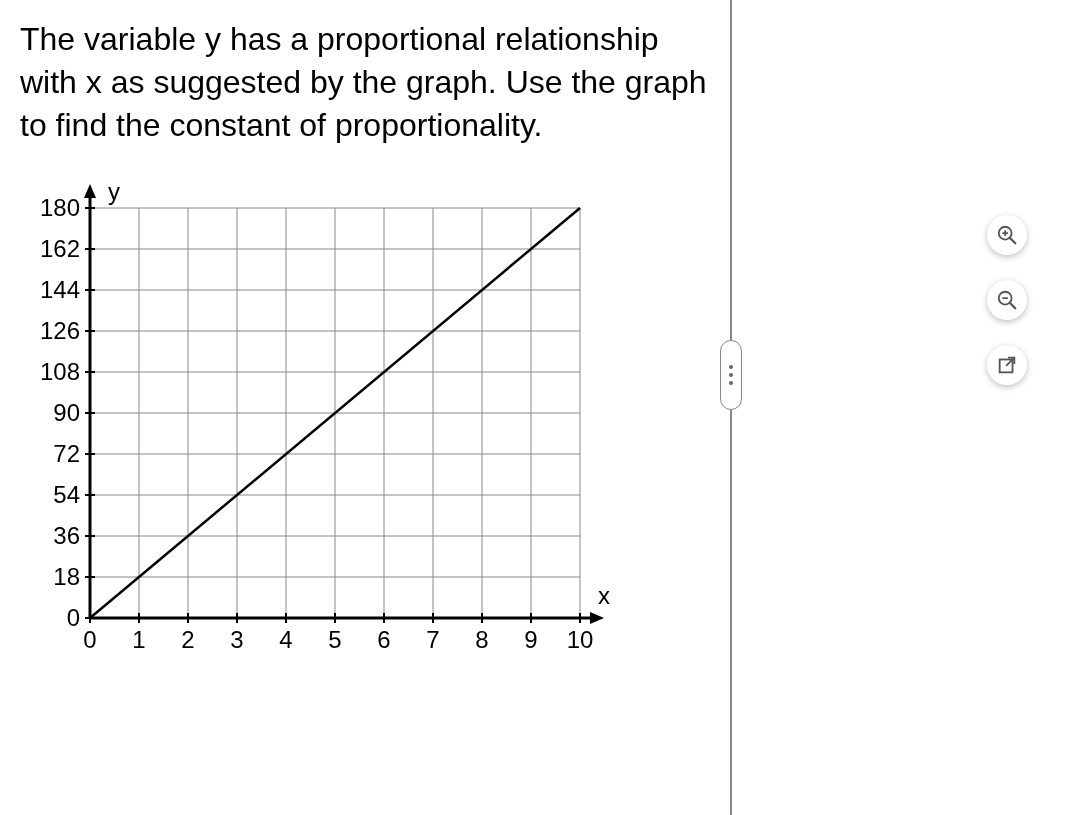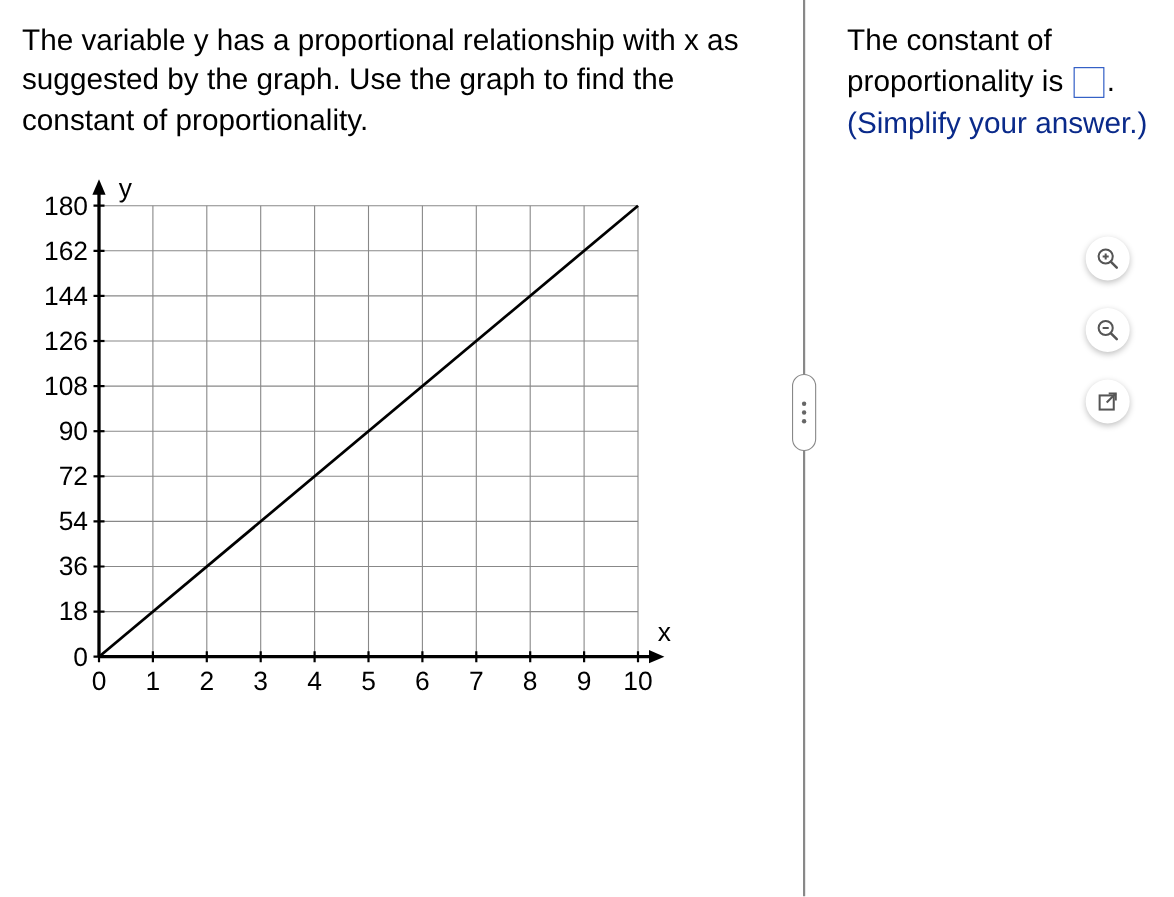--- a/index.html
+++ b/index.html
@@ -17,21 +17,21 @@
     display: flex;
     width: 100%;
     height: 100%;
   }
   .left-panel {
     flex: 0 0 730px;
     padding: 18px 10px 10px 20px;
     position: relative;
   }
   .question-text {
-    font-size: 27px;
+    font-size: 32px;
     line-height: 1.35;
     color: #000;
     margin-bottom: 30px;
   }
   .chart-area {
     position: relative;
     margin-top: 30px;
   }
   .tool-buttons {
     position: absolute;
@@ -221,20 +221,13 @@
 
   <div class="divider"></div>
   <div class="collapse-handle">
     <div class="dots">
         <span></span>
         <span></span>
         <span></span>
       </div>
   </div>
 
-  <div class="right-panel">
-    <div>
-      <span>The constant of proportionality is</span>
-      <span class="answer-box"></span><span>.</span>
-    </div>
-    <div class="hint">(Simplify your answer.)</div>
-  </div>
 </div>
 
 </body></html>

